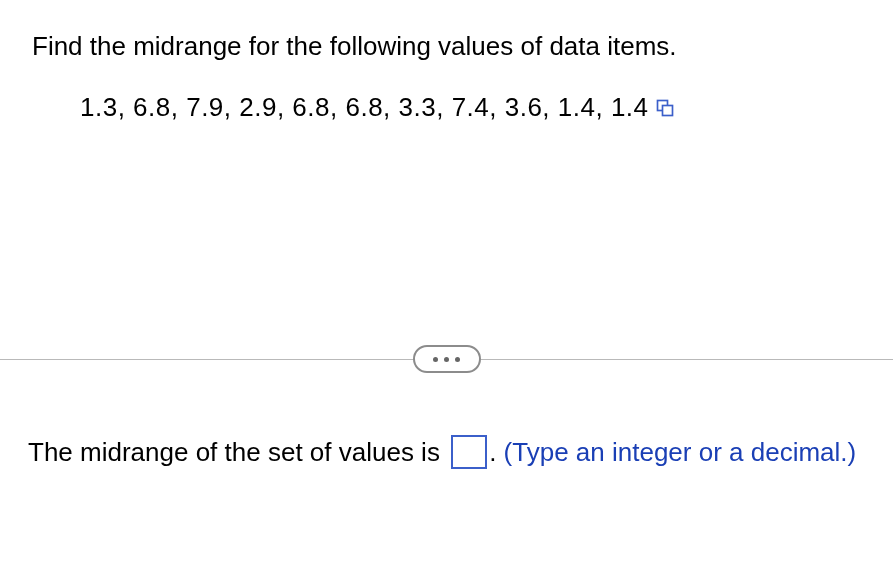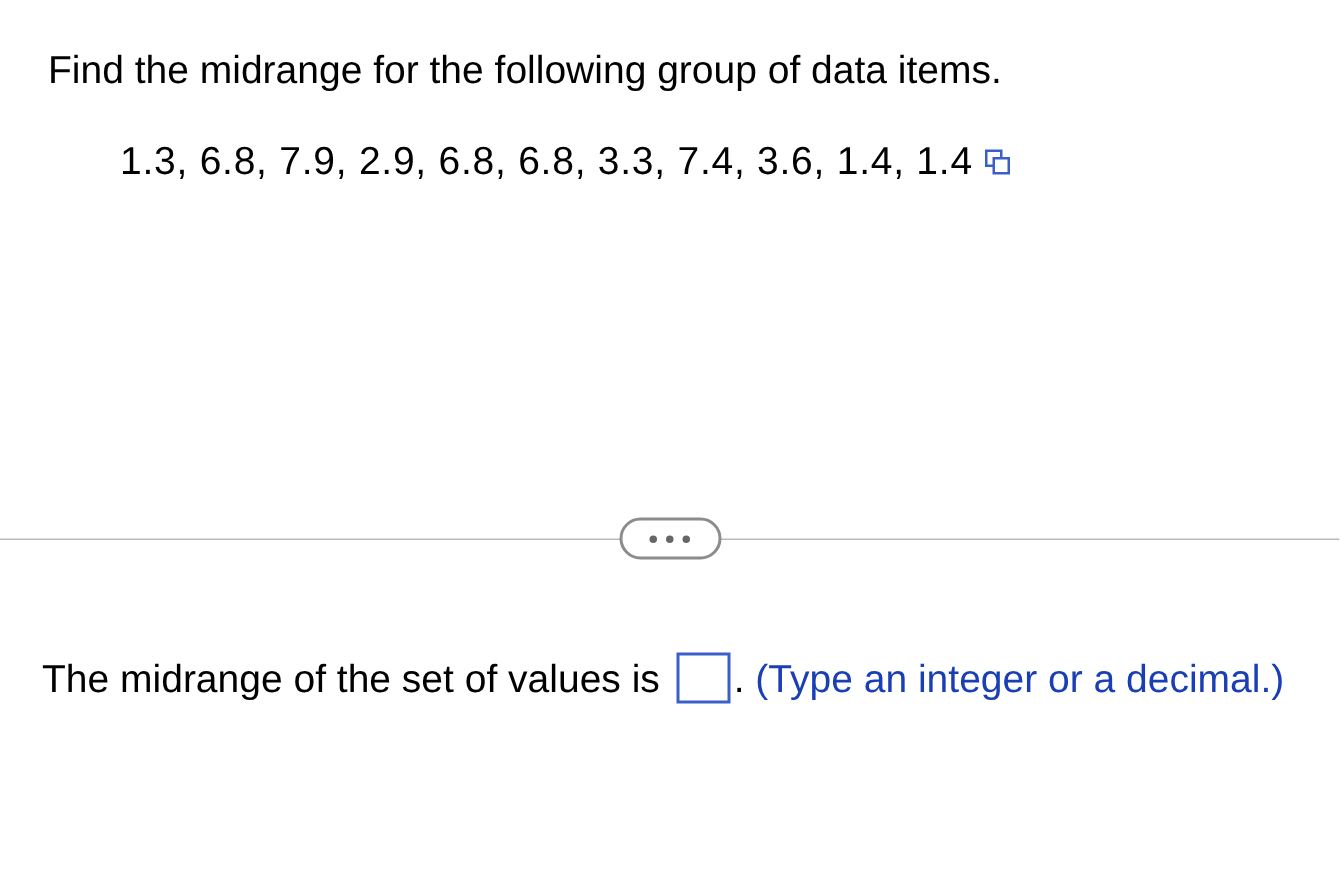--- a/index.html
+++ b/index.html
@@ -98,21 +98,21 @@
       text-align: center;
       padding: 0;
     }
     .hint-text {
       color: #1a3fb5;
     }
   </style>
 </head>
 <body>
 
-<div class="question-prompt">Find the midrange for the following group of data items.</div>
+<div class="question-prompt">Find the midrange for the following values of data items.</div>
 
 <div class="data-row">
   <span class="data-values">1.3, 6.8, 7.9, 2.9, 6.8, 6.8, 3.3, 7.4, 3.6, 1.4, 1.4</span>
   <span class="copy-icon-wrap">
     <svg class="copy-icon-svg" viewBox="0 0 24 24" fill="none">
       <rect x="3" y="3" width="12" height="12" stroke="#3b5fca" stroke-width="2" fill="#fff"></rect>
       <rect x="9" y="9" width="12" height="12" stroke="#3b5fca" stroke-width="2" fill="#fff"></rect>
     </svg>
   </span>
 </div>

